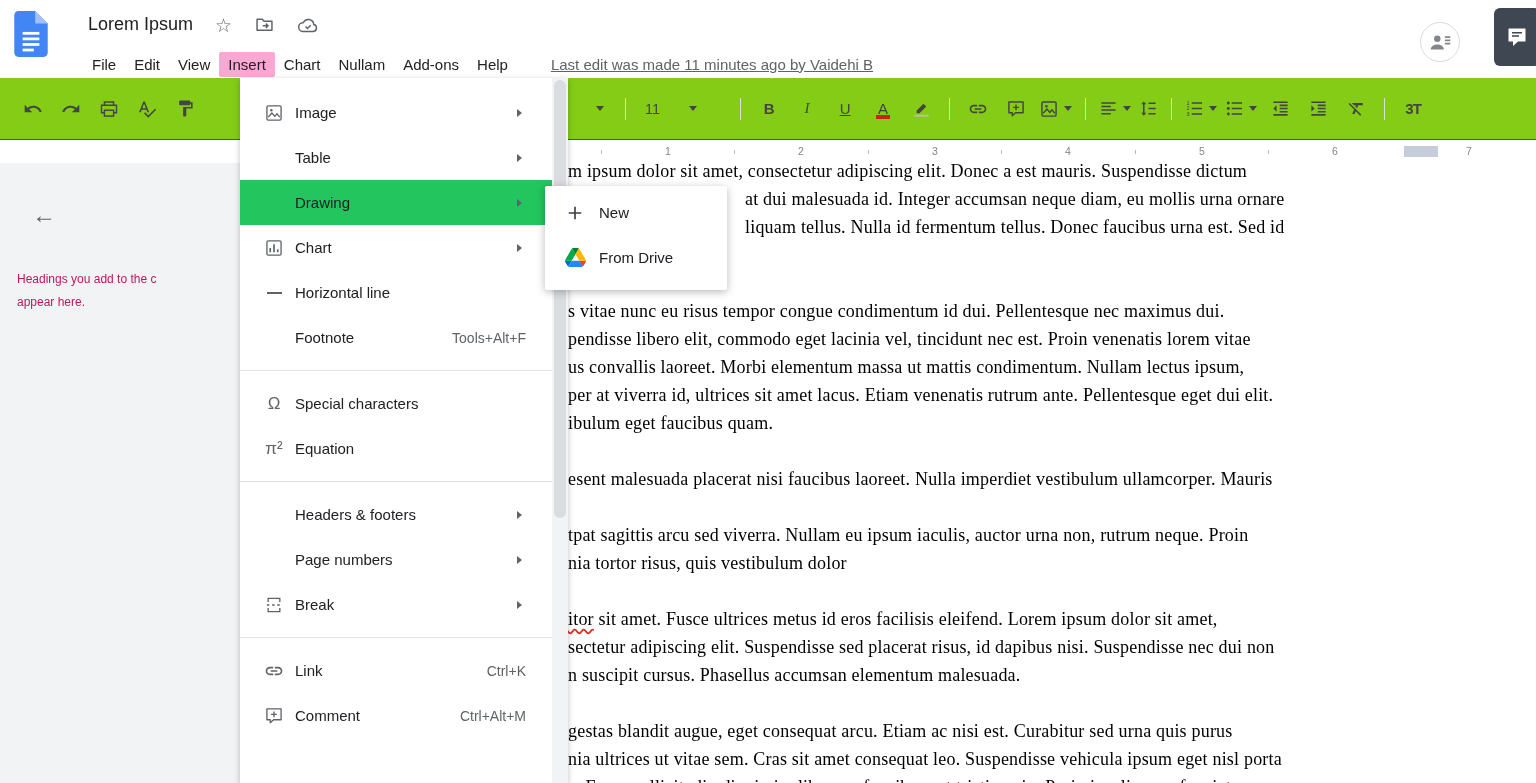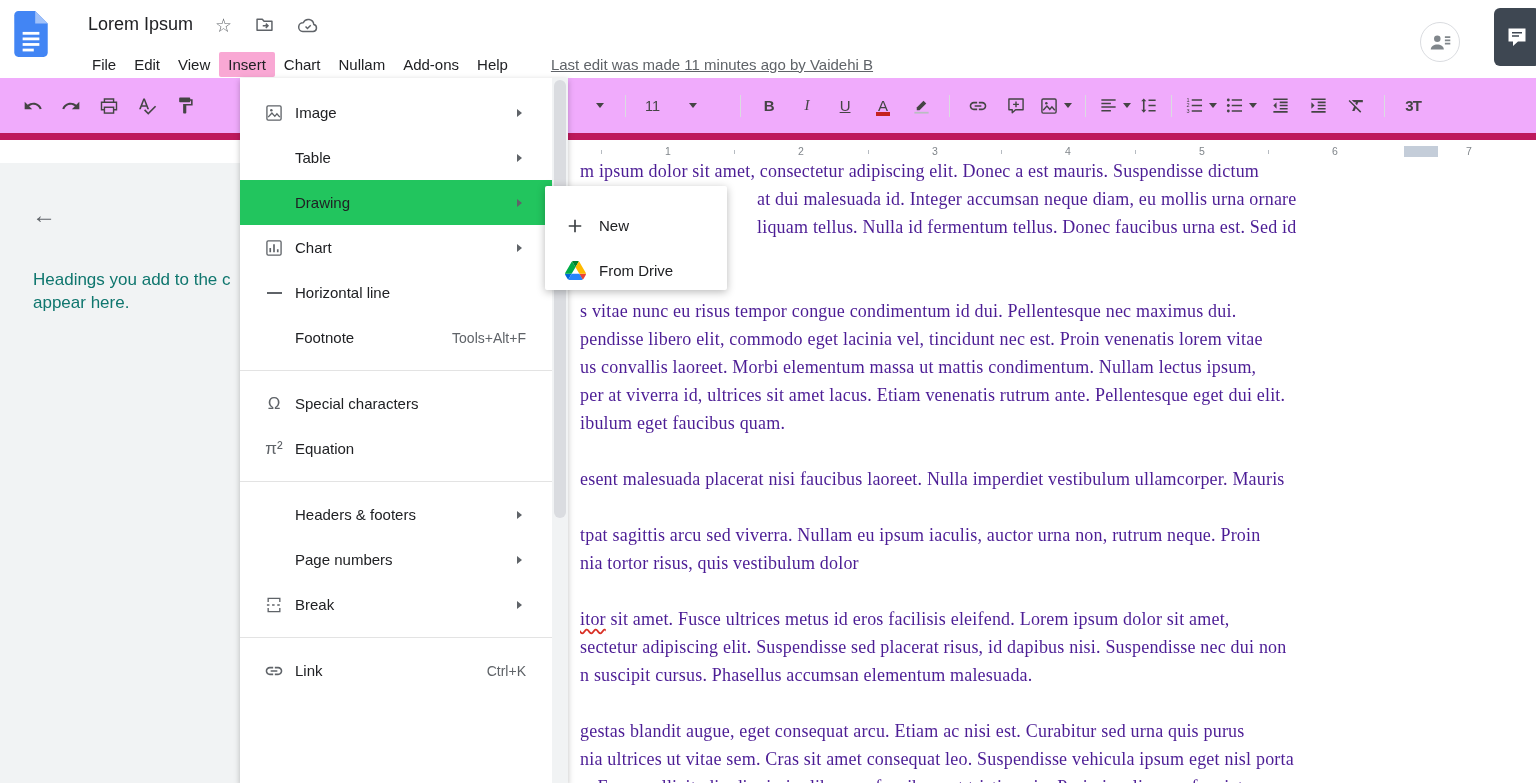--- a/index.html
+++ b/index.html
@@ -16,22 +16,22 @@
   #menubar { position:absolute; left:83px; top:50px; display:flex; align-items:center; height:28px; }
   .mb-item { font-size:15px; padding:4px 9px; border-radius:2px; cursor:pointer; color:#202124; }
   .mb-item.active { background:#f9a8d4; }
   #last-edit { margin-left:34px; font-size:15px; color:#5f6368; text-decoration:underline; cursor:pointer; white-space:nowrap; }
   #avatar-btn { position:absolute; top:22px; right:76px; width:40px; height:40px; border-radius:50%;
      border:1px solid #dadce0; display:flex; align-items:center; justify-content:center; cursor:pointer; background:#fff; }
   #chat-btn { position:absolute; top:8px; right:-4px; width:46px; height:58px; border-radius:6px;
      background:#3e4752; display:flex; align-items:center; justify-content:center; cursor:pointer; }
 
   
-  #toolbar { position:absolute; top:78px; left:0; right:0; height:62px; background:#f0abfc;
-     border-bottom:7px solid #be185d; z-index:3; }
+  #toolbar { position:absolute; top:78px; left:0; right:0; height:62px; background:#84cc16;
+     border-bottom:1px solid #be185d; z-index:3; }
   .tl-group { position:absolute; left:14px; top:0; height:100%; display:flex; align-items:center; }
   .tbtn { width:26px; height:26px; margin:0 6px; display:flex; align-items:center; justify-content:center;
      border-radius:2px; cursor:pointer; color:#444; }
   .tletter { font-size:15px; color:#444; }
   .sep { width:1px; height:22px; background:#dadce0; margin:0 9px; }
   .car { width:0; height:0; border-left:4px solid transparent; border-right:4px solid transparent;
      border-top:5px solid #444; margin-left:5px; }
   #tright { position:absolute; left:568px; top:0; height:100%; display:flex; align-items:center; }
   #fontsize { display:flex; align-items:center; margin:0 10px; cursor:pointer; }
   #fontsize span { font-size:14.5px; color:#444; margin-right:24px; }
@@ -43,47 +43,47 @@
   #ruler { position:absolute; top:140px; left:0; right:0; height:23px; background:#fff; z-index:2; }
   .rnum { position:absolute; top:5px; font-size:10.5px; color:#80868b; }
   .rtick { position:absolute; top:10px; width:1px; height:4px; background:#b6bbc1; }
   #rband { position:absolute; top:6px; left:1404px; width:34px; height:11px; background:#c4cdd9; }
 
   
   #content { position:absolute; top:163px; left:0; right:0; bottom:0; background:#fff; z-index:0; }
   #outline-panel { position:absolute; top:0; left:0; width:540px; height:100%; background:#f1f3f4; }
   #page { position:absolute; top:0; left:540px; right:0; height:100%; background:#fff; }
   #back-arrow { position:absolute; left:32px; top:38px; font-size:24px; color:#5f6368; cursor:pointer; }
-  #outline-hint { position:absolute; left:33px; top:105px; font-size:17px; color:#0f766e; line-height:23px; }
+  #outline-hint { position:absolute; left:17px; top:105px; font-size:12px; color:#be185d; line-height:23px; }
 
   
   #doc-text { position:absolute; top:0; left:0; right:0; bottom:0; z-index:1; pointer-events:none; }
   .dl { position:absolute; font-family:"Liberation Serif","DejaVu Serif",serif; font-size:18px;
-     letter-spacing:0.2px; color:#4c1d95; line-height:28px; white-space:nowrap;margin-left:12px; }
+     letter-spacing:0.2px; color:#000000; line-height:28px; white-space:nowrap; }
   .sq { text-decoration:underline; text-decoration-style:wavy; text-decoration-color:#d93025; text-underline-offset:3px; }
 
   
   #insert-menu { position:absolute; left:240px; top:78px; width:328px; height:706px; background:#fff;
      box-shadow:0 2px 6px rgba(0,0,0,.25); z-index:6; padding-top:12px; }
   .mi { position:relative; height:45px; display:flex; align-items:center; padding-left:22px; cursor:pointer; }
   .mi:hover, .mi.active { background:#22c55e; }
   .mi-icon { width:24px; height:24px; display:flex; align-items:center; justify-content:center;
      color:#5f6368; font-size:17px; flex:0 0 24px; }
   .mi-label { font-size:15px; color:#202124; margin-left:9px; white-space:nowrap; }
   .mi-shortcut { position:absolute; right:42px; font-size:14px; color:#5f6368; }
   .mi-arrow { position:absolute; right:46px; width:0; height:0; border-top:4.5px solid transparent;
      border-bottom:4.5px solid transparent; border-left:5.5px solid #5f6368; }
   .mdiv { height:1px; background:#e3e3e3; margin:10px 0; }
   #menu-scrollbar { position:absolute; top:0; right:0; bottom:0; width:16px; background:#f1f3f4; cursor:pointer; }
   #menu-thumb { position:absolute; top:2px; left:2px; width:12px; height:62%; background:#dadce0; border-radius:6px; }
   .hline-glyph { width:15px; height:2px; background:#5f6368; }
 
   
   #drawing-submenu { position:absolute; left:545px; top:186px; width:182px; height:104px; background:#fff;
-     box-shadow:0 2px 8px rgba(0,0,0,.28); border-radius:2px; z-index:7; padding:17px 0; }
+     box-shadow:0 2px 8px rgba(0,0,0,.28); border-radius:2px; z-index:7; padding:4px 0; }
   .smi { height:45px; display:flex; align-items:center; padding-left:18px; cursor:pointer; }
   .smi .mi-label { margin-left:12px; }
 </style>
 </head>
 <body>
 
 <div id="app">
 
   <div id="content">
     <div id="outline-panel">
@@ -398,20 +398,30 @@
     <div class="mdiv"></div>
     <div class="mi">
       <span class="mi-icon">
         <svg width="20" height="20" viewBox="0 0 24 24">
             <path fill="#5f6368" d="M3.9 12c0-1.71 1.39-3.1 3.1-3.1h4V7H7c-2.76 0-5 2.24-5 5s2.24 5 5 5h4v-1.9H7c-1.71 0-3.1-1.39-3.1-3.1zM8 13h8v-2H8v2zm9-6h-4v1.9h4c1.71 0 3.1 1.39 3.1 3.1s-1.39 3.1-3.1 3.1h-4V17h4c2.76 0 5-2.24 5-5s-2.24-5-5-5z"></path>
           </svg>
       </span>
       <span class="mi-label">Link</span>
       <span class="mi-shortcut">Ctrl+K</span>
     </div>
+    <div class="mi">
+      <span class="mi-icon">
+        <svg width="20" height="20" viewBox="0 0 24 24" fill="none" stroke="#5f6368" stroke-width="1.6">
+            <path d="M20.5 3.5h-17v13h4V20l4-3.5h9z" stroke-linejoin="round"></path>
+            <path d="M12 6.5v7M8.5 10h7"></path>
+          </svg>
+      </span>
+      <span class="mi-label">Comment</span>
+      <span class="mi-shortcut">Ctrl+Alt+M</span>
+    </div>
     <div id="menu-scrollbar">
       <div id="menu-thumb"></div>
     </div>
   </div>
 
   <div id="drawing-submenu">
     <div class="smi">
       <span class="mi-icon">
         <svg width="20" height="20" viewBox="0 0 24 24" stroke="#3c4043" stroke-width="2">
             <path d="M12 4.5v15M4.5 12h15"></path>

